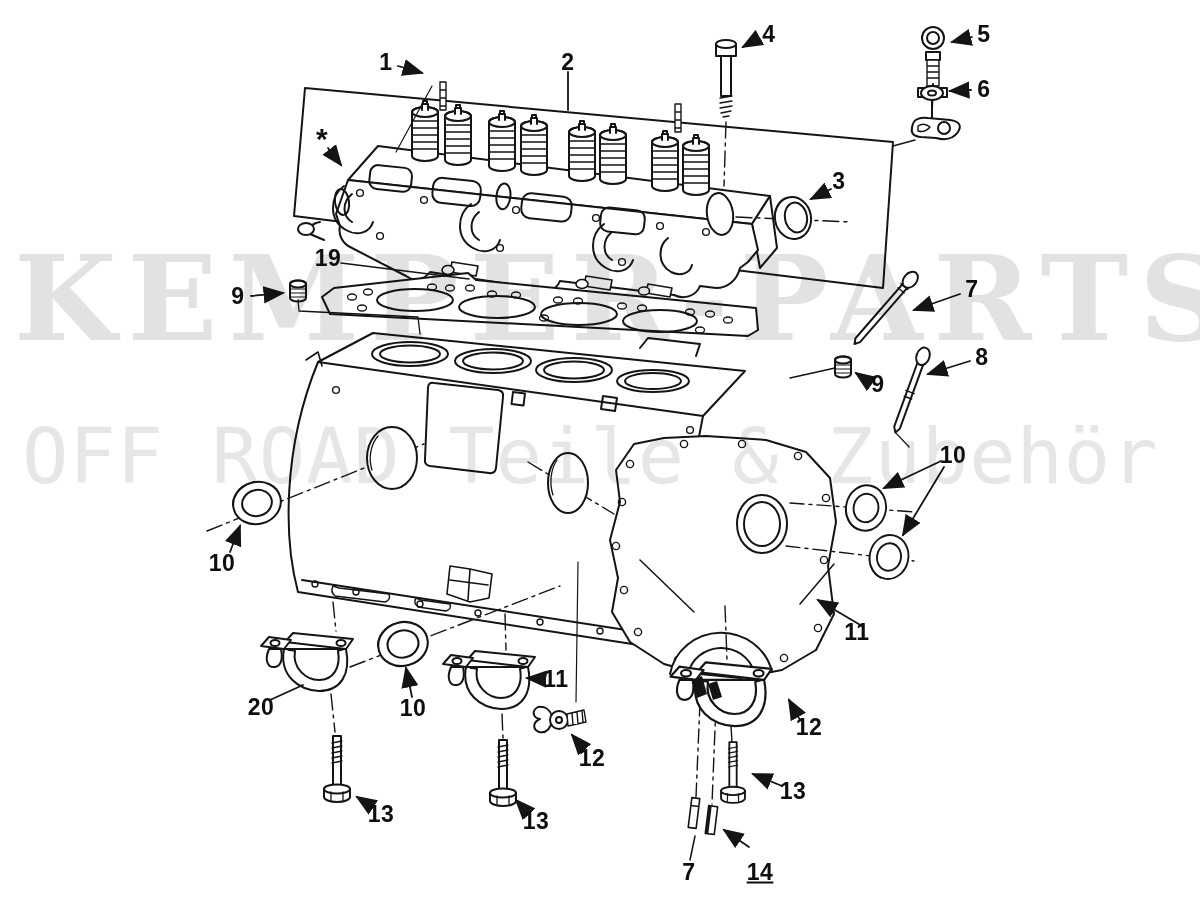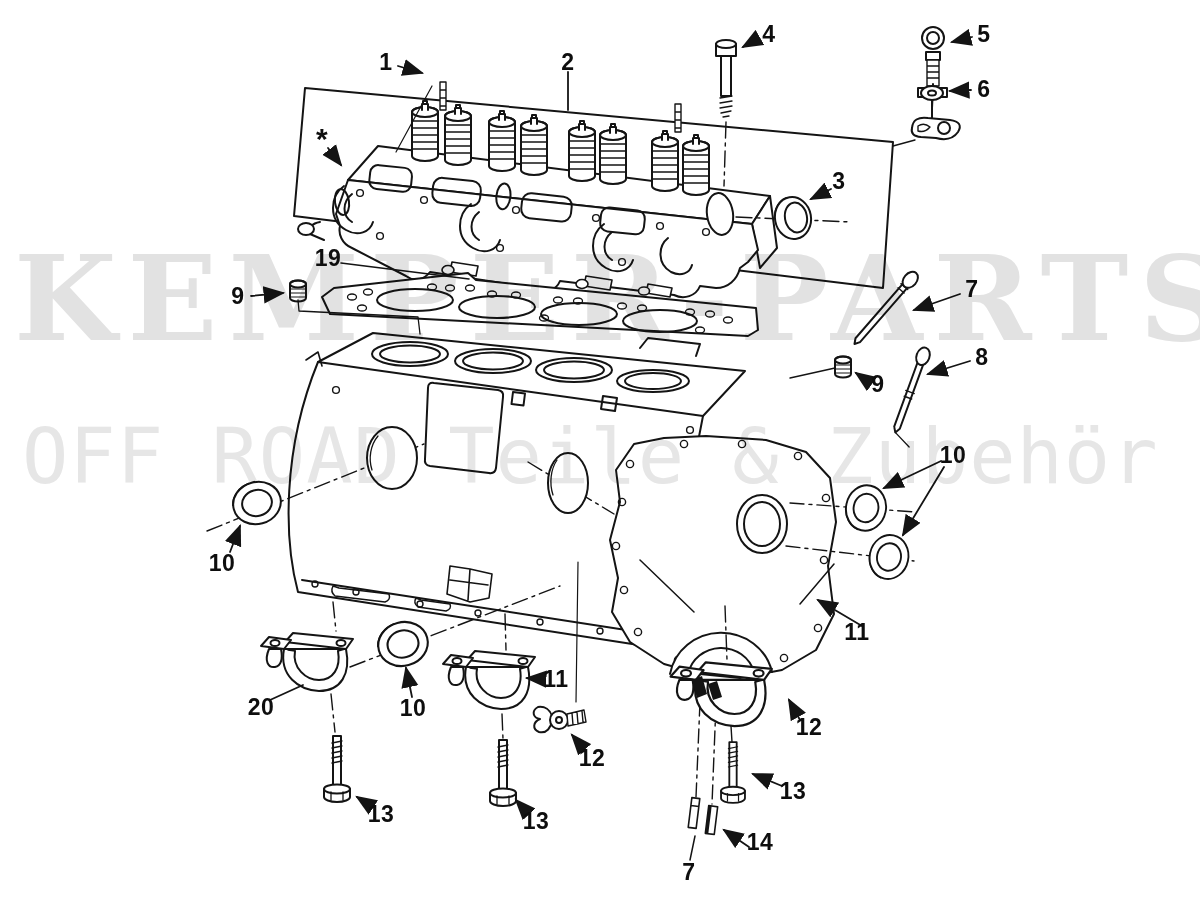--- a/index.html
+++ b/index.html
@@ -387,21 +387,21 @@
       <span class="callout" style="left: 238px; top: 296px;">9</span>
       <span class="callout" style="left: 878px; top: 384px;">9</span>
       <span class="callout" style="left: 222px; top: 563px;">10</span>
       <span class="callout" style="left: 413px; top: 708px;">10</span>
       <span class="callout" style="left: 953px; top: 455px;">10</span>
       <span class="callout" style="left: 857px; top: 632px;">11</span>
       <span class="callout" style="left: 809px; top: 727px;">12</span>
       <span class="callout" style="left: 381px; top: 814px;">13</span>
       <span class="callout" style="left: 536px; top: 821px;">13</span>
       <span class="callout" style="left: 793px; top: 791px;">13</span>
-      <span class="callout" style="left: 760px; top: 842px;">14</span>
+      <span class="callout" style="left: 760px; top: 872px; text-decoration: underline;">14</span>
       <span class="callout" style="left: 689px; top: 872px;">7</span>
       <span class="callout" style="left: 592px; top: 758px;">12</span>
       <span class="callout" style="left: 556px; top: 679px;">11</span>
       <span class="callout" style="left: 261px; top: 707px;">20</span>
       <span class="callout" style="left: 328px; top: 258px;">19</span>
       <span class="callout" style="left: 322px; top: 139px; font-size: 30px;">*</span>
     </div>
 </div>
 
 </body></html>

